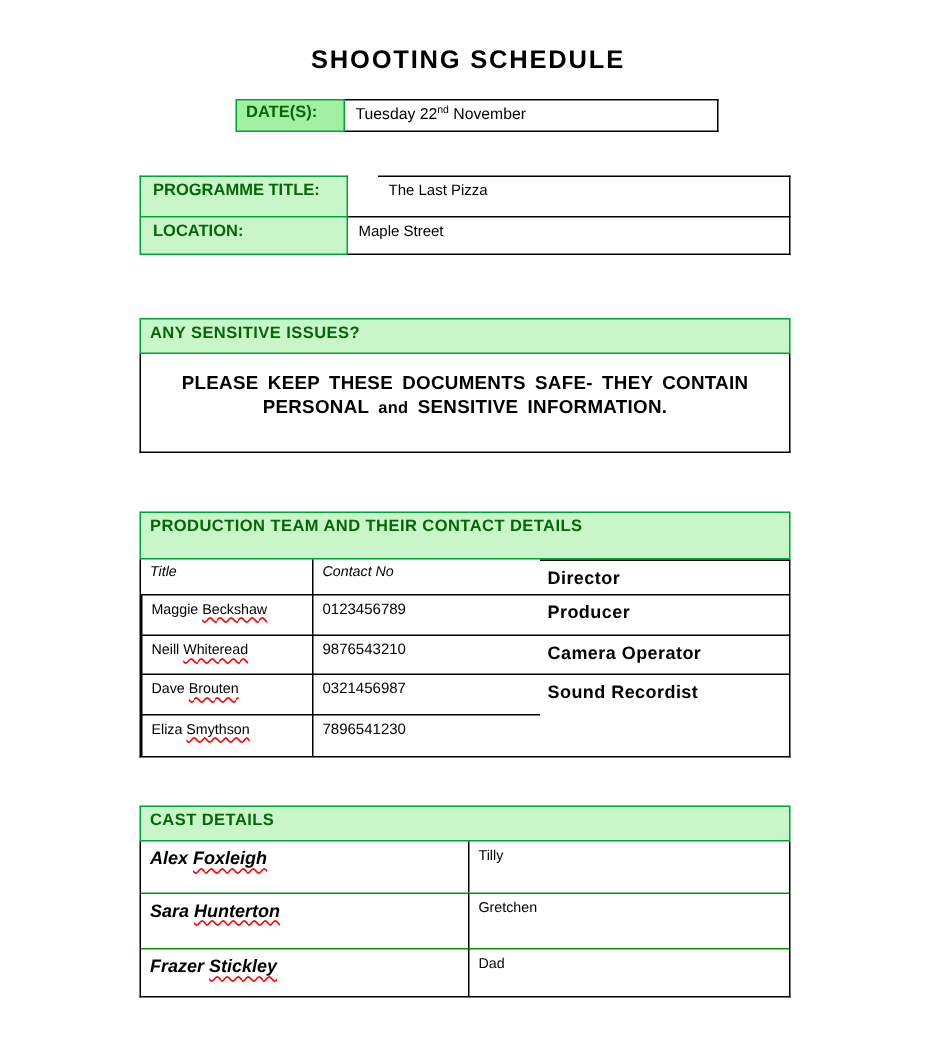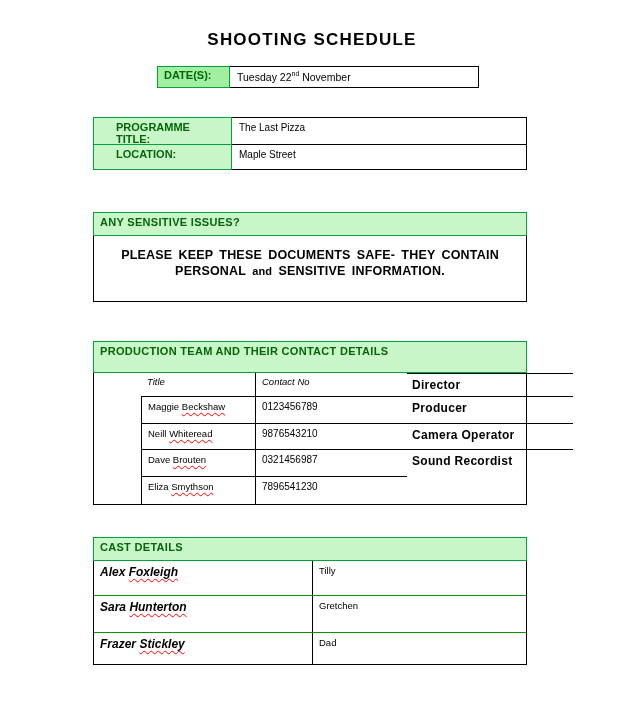--- a/index.html
+++ b/index.html
@@ -18,41 +18,41 @@
   }
 
   
   .date-table{ position:absolute; left:157px; top:66px; width:322px; height:22px; display:grid; grid-template-columns:73px 249px; }
   .date-label{ background:#a2efa2; border:1px solid #00a33a; color:#056608; font-weight:bold; font-size:11px; padding:2px 6px; }
   .date-value{ border:1px solid #000; border-left:none; font-size:10.5px; padding:3px 7px; }
   .date-value sup{ font-size:7px; }
 
   
   .info-table{ position:absolute; left:93px; top:117px; width:434px; display:grid; grid-template-columns:139px 295px; grid-template-rows:27px 26px; }
-  .info-label{ background:#c9f6c9; border:1px solid #00a33a; color:#056608; font-weight:bold; font-size:11px; padding:3px 22px; }
+  .info-label{ background:#c9f6c9; border:1px solid #00a33a; color:#056608; font-weight:bold; font-size:11px; padding:3px 8px; }
   .info-label.r1{ border-bottom:none; }
   .info-value{ border:1px solid #000; border-left:none; font-size:10px; padding:4px 7px; }
-  .info-value.r1{ border-bottom:none; }
+  .info-value.r1{ border-bottom:none;margin-left:20px; }
 
   
   .sensitive{ position:absolute; left:93px; top:212px; width:434px; }
   .sensitive-header{ height:24px; }
   .sensitive-body{ border:1px solid #000; border-top:none; height:66px; padding:7px 8px 0 8px; }
   .check-row{ display:flex; align-items:center; font-size:9.5px; }
   .checkbox{ width:11px; height:11px; background:#c9c9c9; border:1px solid #4d4d4d; margin-left:8px; }
   .no-label{ margin-left:52px; }
   .notice{ margin-top:4px; font-weight:bold; font-size:12.5px; line-height:16px; letter-spacing:.2px; word-spacing:2.5px;text-align:center; }
   .notice .and{ font-size:11px; }
 
   
   .production{ position:absolute; left:93px; top:341px; width:434px; }
   .production-header{ height:32px; }
   .prod-body{ border:1px solid #000; border-top:none; display:grid;
     grid-template-columns:114px 152px 166px;
-    grid-template-rows:23px 27px 26px 27px 28px;padding-left:47px; }
+    grid-template-rows:23px 27px 26px 27px 28px; }
   .prod-body > div{ padding:3px 6px; }
   .cell-bl{ border-left:1px solid #000; }
   .cell-bt{ border-top:1px solid #000; }
   .col-head{ font-style:italic; font-size:9.5px; }
   .job-title{ font-weight:bold; font-size:12px; padding:4px 5px !important; letter-spacing:.3px; }
   .person-name{ font-size:9.5px; padding-top:4px !important; }
   .contact-no{ font-size:10px; padding-top:4px !important; }
 
   
   .cast{ position:absolute; left:93px; top:537px; width:434px; }

